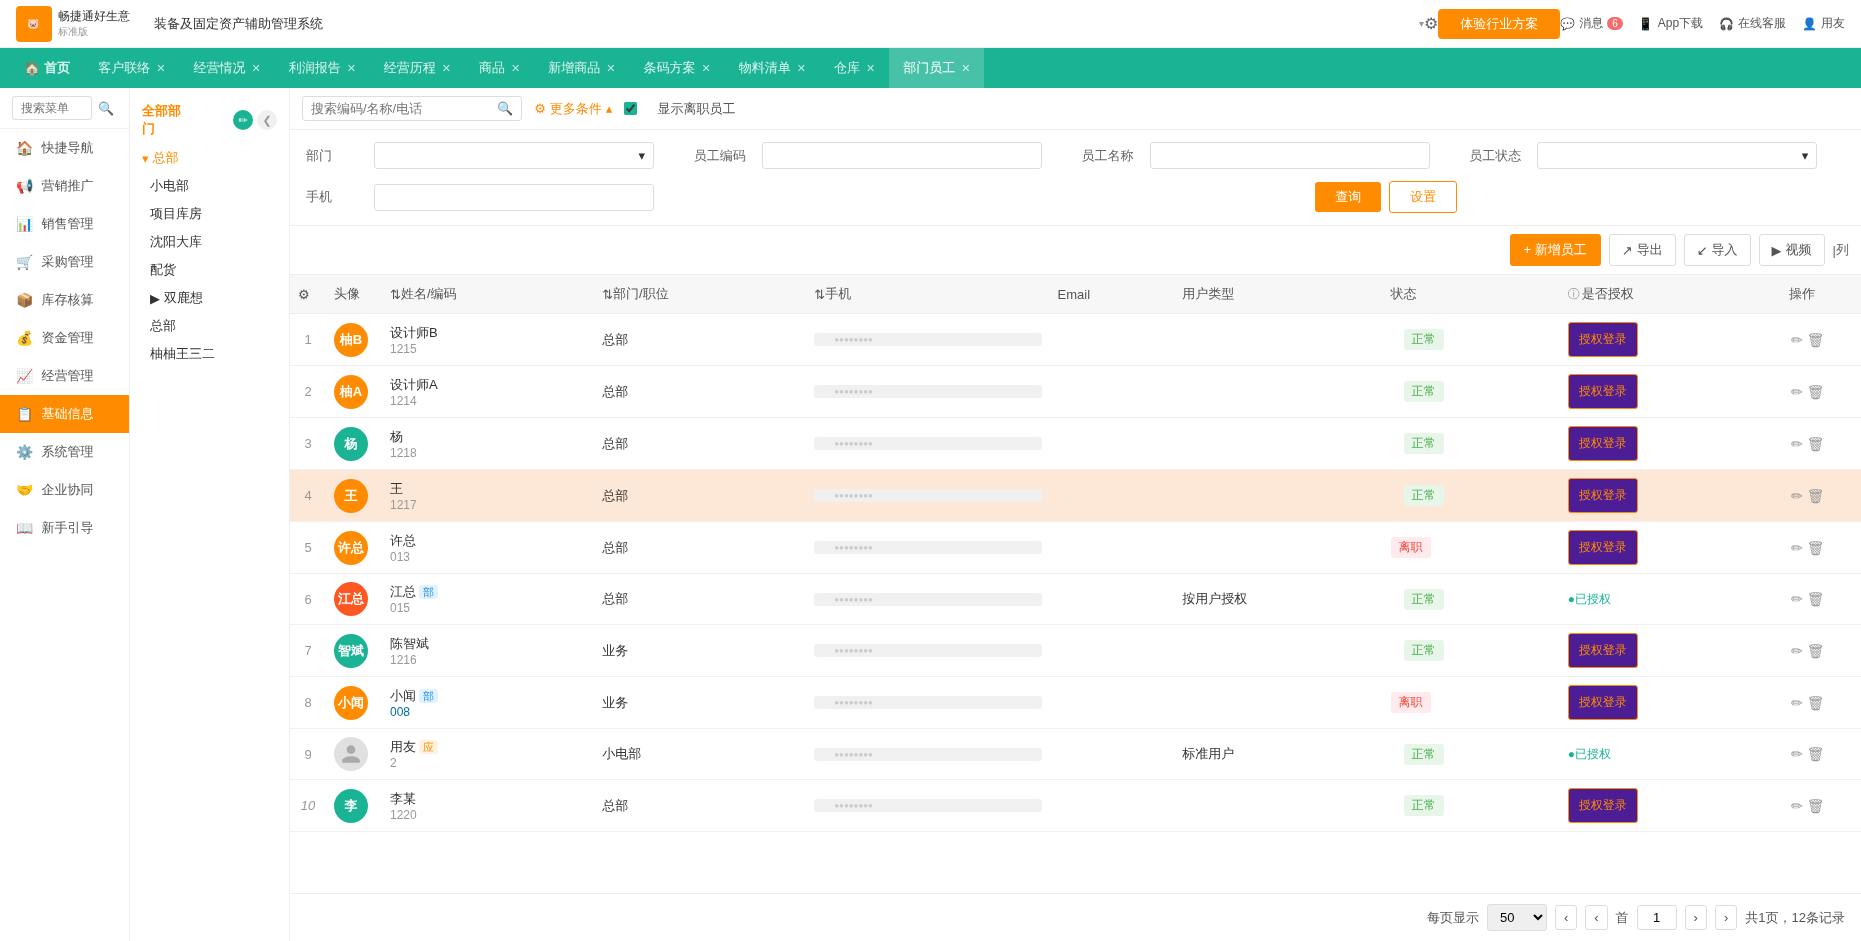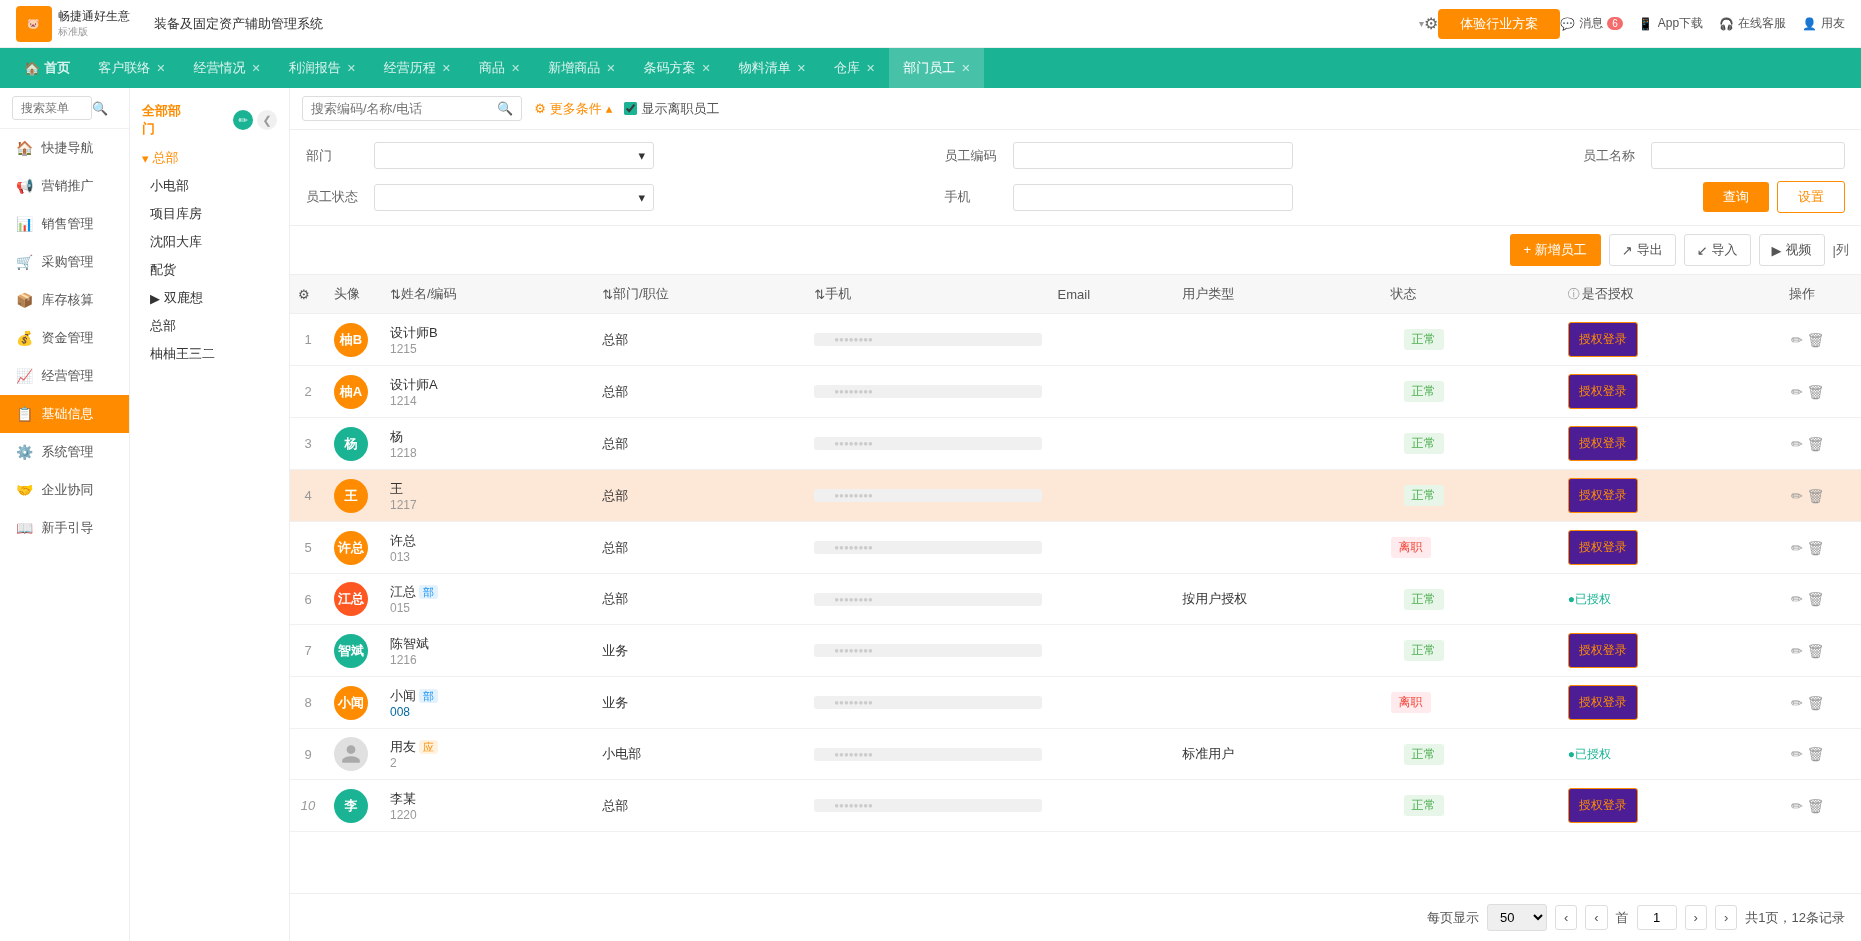--- a/index.html
+++ b/index.html
@@ -26,21 +26,21 @@
     .nav-tab.home { font-weight: bold; }
 
     
     .main-layout { display: flex; height: calc(100vh - 88px); }
 
     
     .sidebar { width: 130px; background: #fff; border-right: 1px solid #eee; overflow-y: auto; flex-shrink: 0; }
     .sidebar-item { display: flex; align-items: center; gap: 8px; padding: 10px 16px; cursor: pointer; color: #555; font-size: 13px; }
     .sidebar-item.active { background: #ff8c00; color: #fff; }
     .sidebar-item .icon { font-size: 14px; }
-    .sidebar-search { padding: 8px 12px; display: flex; align-items: center; gap: 0; border-bottom: 1px solid #f0f0f0; }
+    .sidebar-search { padding: 8px 12px; display: flex; align-items: center; gap: 6px; border-bottom: 1px solid #f0f0f0; }
     .sidebar-search input { border: 1px solid #ddd; border-radius: 3px; padding: 4px 8px; font-size: 12px; width: 80px; }
 
     
     .content { flex: 1; display: flex; overflow: hidden; }
 
     
     .dept-tree { width: 160px; background: #fff; border-right: 1px solid #eee; padding: 8px 0; overflow-y: auto; flex-shrink: 0; }
     .dept-tree-header { display: flex; align-items: center; justify-content: space-between; padding: 6px 12px; gap: 43px; }
     .dept-tree-title { color: #ff8c00; font-size: 13px; font-weight: bold; }
     .dept-tree-actions { display: flex; gap: 4px; }
@@ -50,25 +50,25 @@
     .dept-node.level1 { padding-left: 20px; }
 
     
     .table-area { flex: 1; display: flex; flex-direction: column; background: #f5f5f5; overflow: hidden; }
 
     
     .search-bar { background: #fff; padding: 8px 12px; display: flex; align-items: center; gap: 12px; border-bottom: 1px solid #eee; }
     .search-input-wrap { display: flex; align-items: center; border: 1px solid #ddd; border-radius: 3px; padding: 4px 8px; gap: 6px; background: #fff; }
     .search-input-wrap input { border: none; outline: none; font-size: 13px; width: 180px; }
     .filter-btn { display: flex; align-items: center; gap: 4px; color: #ff8c00; cursor: pointer; font-size: 13px; }
-    .show-resigned { display: flex; align-items: center; gap: 4px; color: #555; font-size: 13px; cursor: pointer; }
+    .show-resigned { display: flex; align-items: center; gap: 20px; color: #555; font-size: 13px; cursor: pointer; }
     .show-resigned input[type=checkbox] { accent-color: #1ab394; }
 
     
-    .advanced-filter { background: #fff; padding: 12px 16px; border-bottom: 1px solid #eee; display: grid; grid-template-columns: 1fr 1fr; gap: 12px; }
+    .advanced-filter { background: #fff; padding: 12px 16px; border-bottom: 1px solid #eee; display: grid; grid-template-columns: 1fr 1fr 1fr 1fr; gap: 12px; }
     .filter-row { display: flex; align-items: center; gap: 8px; }
     .filter-label { font-size: 13px; color: #666; white-space: nowrap; min-width: 60px; }
     .filter-select { flex: 1; border: 1px solid #ddd; border-radius: 3px; padding: 5px 8px; font-size: 13px; background: #fff; cursor: pointer; display: flex; align-items: center; justify-content: space-between; }
     .filter-input { flex: 1; border: 1px solid #ddd; border-radius: 3px; padding: 5px 8px; font-size: 13px; }
     .filter-actions { display: flex; align-items: center; gap: 8px; grid-column: 3; justify-content: flex-end; }
     .btn-query { background: #ff8c00; color: #fff; border: none; border-radius: 3px; padding: 6px 20px; font-size: 13px; cursor: pointer; }
     .btn-reset { background: #fff; color: #ff8c00; border: 1px solid #ff8c00; border-radius: 3px; padding: 6px 20px; font-size: 13px; cursor: pointer; }
 
     
     .toolbar { background: #fff; padding: 8px 12px; display: flex; align-items: center; gap: 8px; border-bottom: 1px solid #eee; justify-content: flex-end; }

